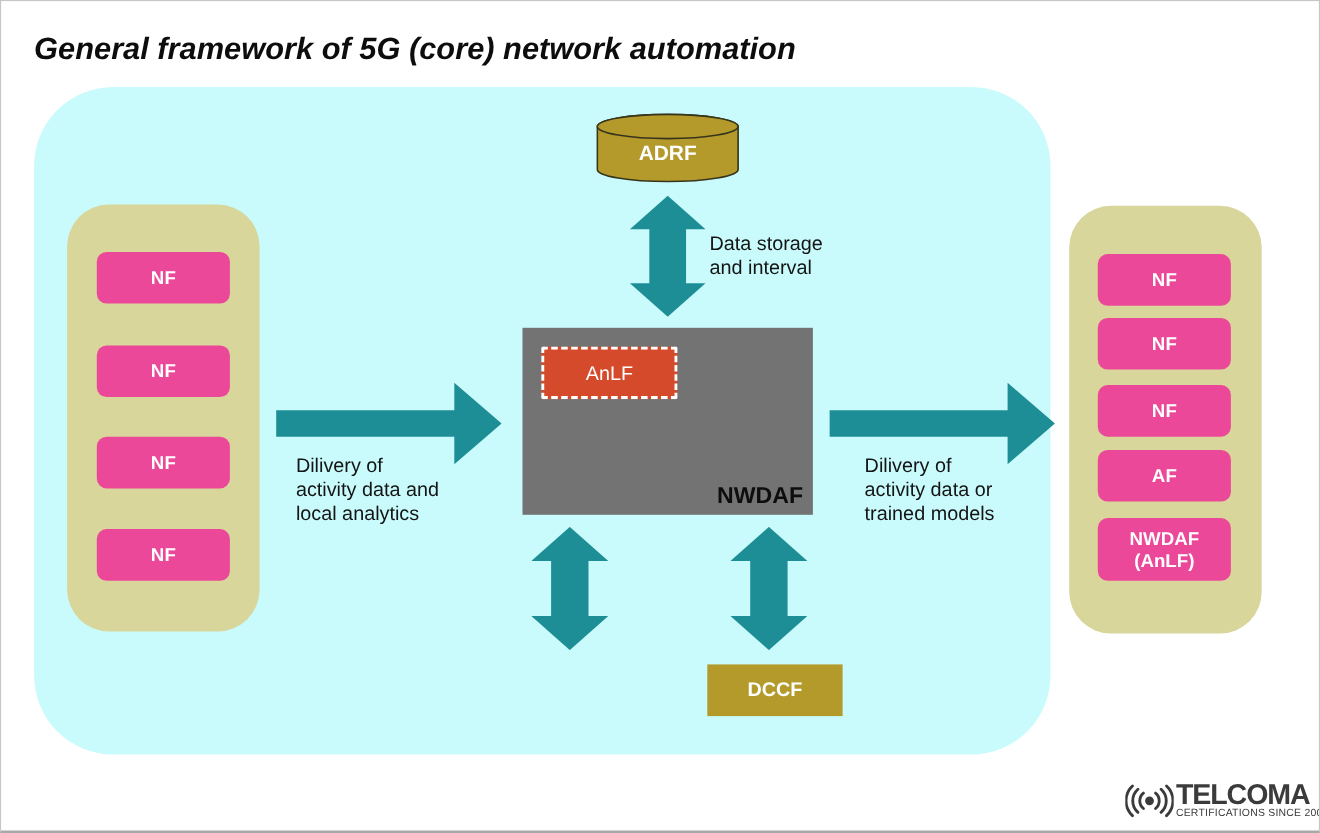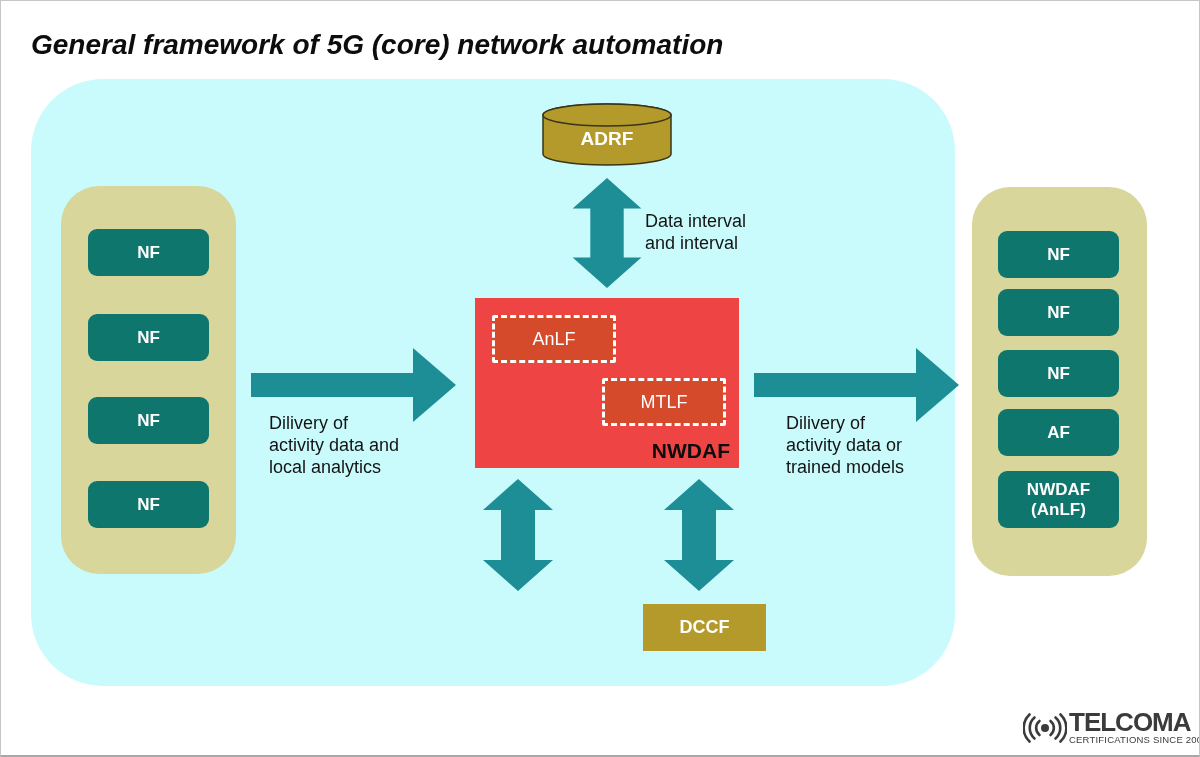--- a/index.html
+++ b/index.html
@@ -15,28 +15,28 @@
   .stage{
     position:absolute;left:30px;top:78px;width:924px;height:607px;
     background:#c9fbfc;border-radius:72px;
   }
   .panel{
     position:absolute;width:175px;background:#d8d69b;border-radius:38px;
   }
   .panel-left{left:30px;top:107px;height:388px;}
   .panel-right{left:941px;top:108px;height:389px;}
   .node{
-    position:absolute;left:27px;width:121px;height:47px;background:#0f766e;
+    position:absolute;left:27px;width:121px;height:47px;background:#ec4899;
     border-radius:9px;color:#ffffff;font-size:17px;font-weight:600;
     display:flex;align-items:center;justify-content:center;text-align:center;
     white-space:pre-line;line-height:1.15;
   }
   .nwdaf-box{
     position:absolute;left:444px;top:219px;width:264px;height:170px;
-    background:#ef4444;
+    background:#737373;
   }
   .dashed-box{
     position:absolute;width:124px;height:48px;background:#d54a2a;
     border:3px dashed #ffffff;box-sizing:border-box;border-radius:2px;
     color:#ffffff;font-size:18px;font-weight:500;
     display:flex;align-items:center;justify-content:center;
   }
   .nwdaf-label{
     position:absolute;right:9px;bottom:5px;color:#0d0d0d;
     font-size:21px;font-weight:600;
@@ -77,30 +77,27 @@
       <path d="M1,12 A64,11 0 0 1 129,12 L129,51 A64,11 0 0 1 1,51 Z" fill="#b39a2b" stroke="#37351c" stroke-width="1.5"></path>
       <ellipse cx="65" cy="12" rx="64" ry="11" fill="#b39a2b" stroke="#37351c" stroke-width="1.5"></ellipse>
       <text x="65" y="42" text-anchor="middle" class="cyl-text">ADRF</text>
     </svg>
 
     <svg class="abs" style="left:541px;top:99px" width="70" height="110" viewBox="0 0 70 112">
       <polygon points="35,0 70,31 52,31 52,81 70,81 35,112 0,81 18,81 18,31 0,31" fill="#1e8e96"></polygon>
     </svg>
 
     <div class="flow-label storage-label">
-      <div>Data interval</div>
+      <div>Data storage</div>
       <div>and interval</div>
     </div>
 
     <div class="nwdaf-box">
       <div class="dashed-box" style="left:17px;top:17px">
         <span>AnLF</span>
-      </div>
-      <div class="dashed-box" style="left:127px;top:80px">
-        <span>MTLF</span>
       </div>
       <div class="nwdaf-label">NWDAF</div>
     </div>
 
     <div class="panel panel-left">
       <div class="node" style="top:43px">NF</div>
       <div class="node" style="top:128px">NF</div>
       <div class="node" style="top:211px">NF</div>
       <div class="node" style="top:295px">NF</div>
     </div>

